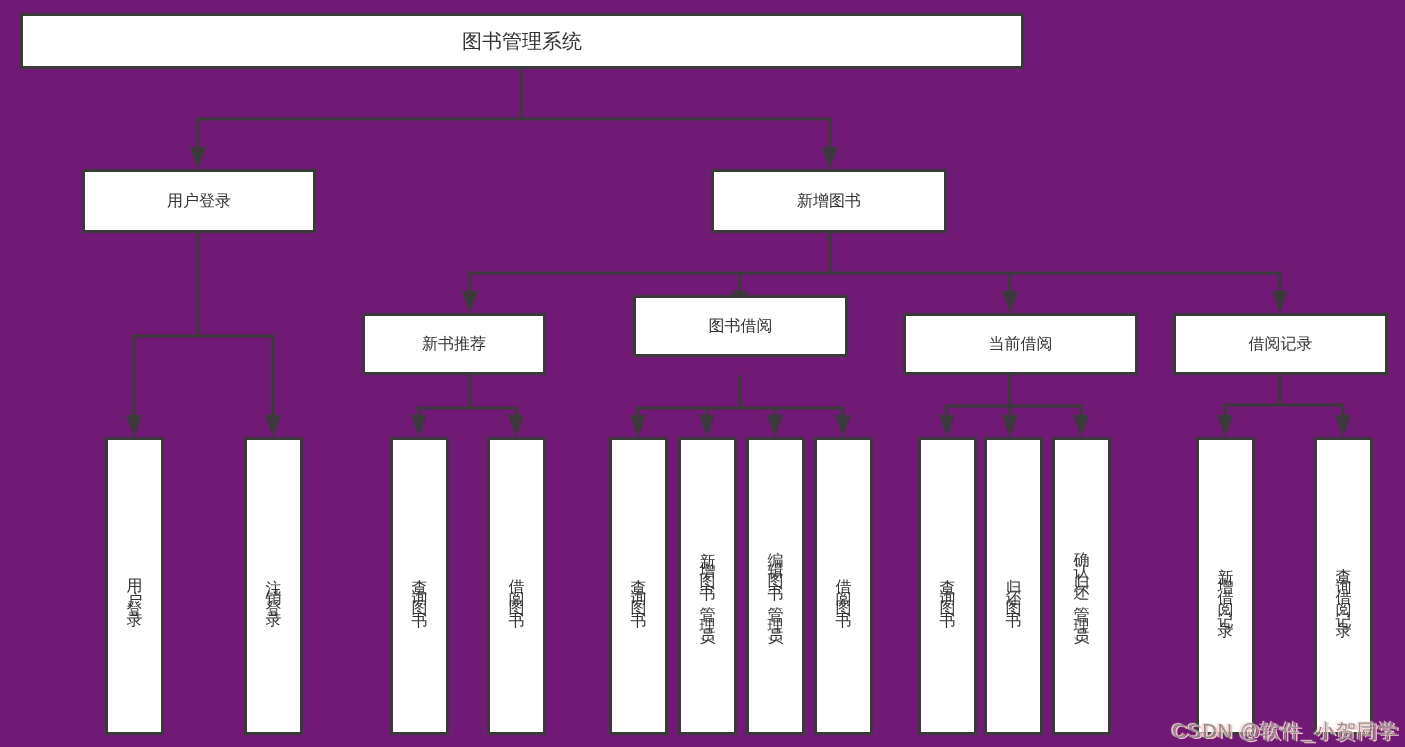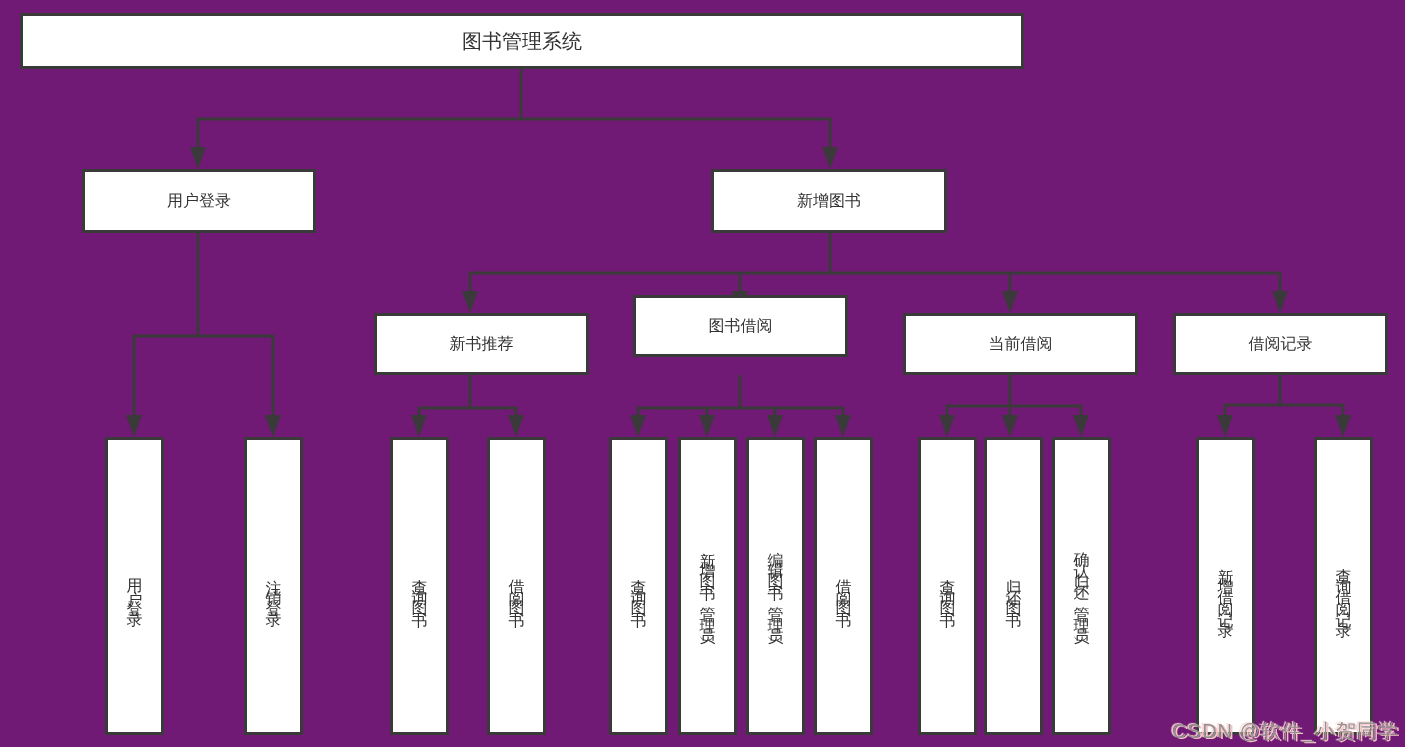--- a/index.html
+++ b/index.html
@@ -107,21 +107,21 @@
       <polygon points="1217,415 1233,415 1225,437"></polygon>
       <polygon points="1335,415 1351,415 1343,437"></polygon>
     </g>
   </svg>
 
   <div class="node root" style="left:20px; top:13px; width:1004px; height:56px">图书管理系统</div>
 
   <div class="node" style="left:82px; top:169px; width:234px; height:64px">用户登录</div>
   <div class="node" style="left:711px; top:169px; width:236px; height:64px">新增图书</div>
 
-  <div class="node" style="left:374px; top:313px; width:215px; height:62px">新书推荐</div>
+  <div class="node" style="left:362px; top:313px; width:184px; height:62px">新书推荐</div>
   <div class="node" style="left:633px; top:295px; width:215px; height:62px">图书借阅</div>
   <div class="node" style="left:903px; top:313px; width:235px; height:62px">当前借阅</div>
   <div class="node" style="left:1173px; top:313px; width:215px; height:62px">借阅记录</div>
 
   <div class="node vnode" style="left:105px; top:437px; width:59px; height:298px">用户登录</div>
   <div class="node vnode" style="left:244px; top:437px; width:59px; height:298px">注销登录</div>
 
   <div class="node vnode" style="left:390px; top:437px; width:59px; height:298px">查询图书</div>
   <div class="node vnode" style="left:487px; top:437px; width:59px; height:298px">借阅图书</div>
 

